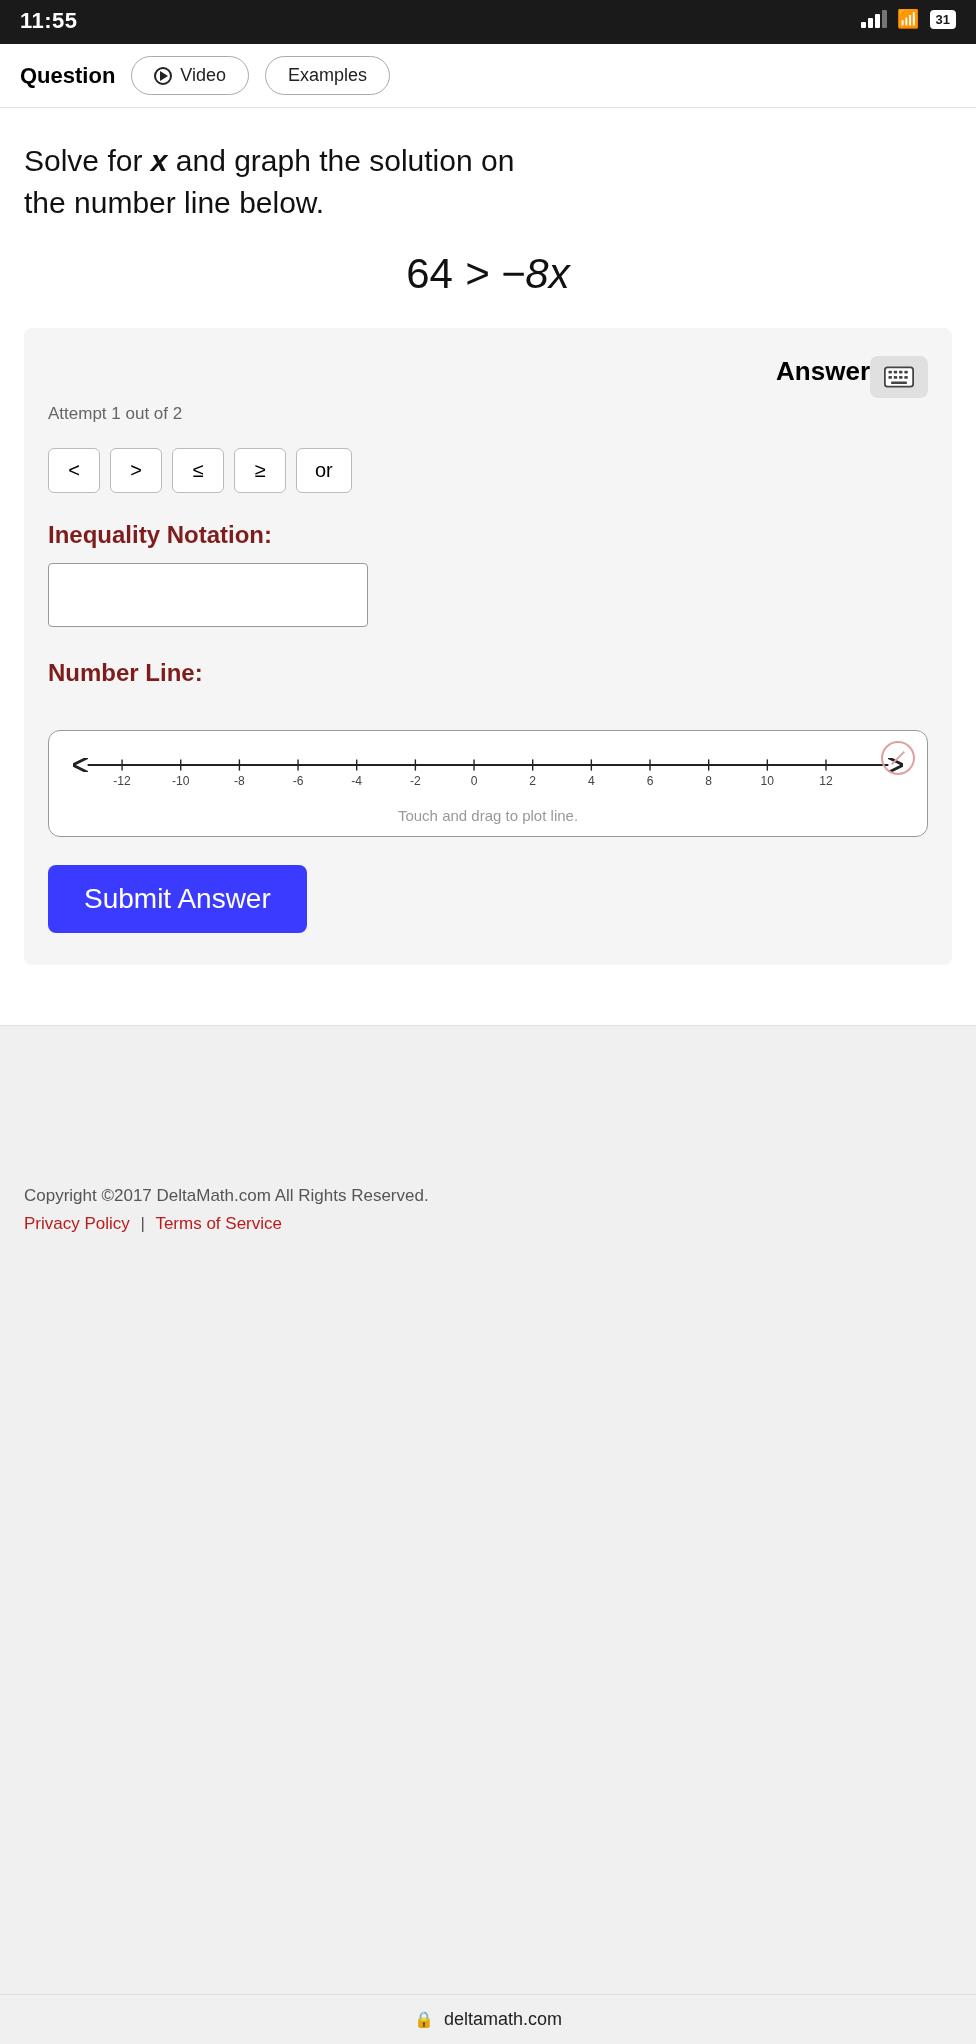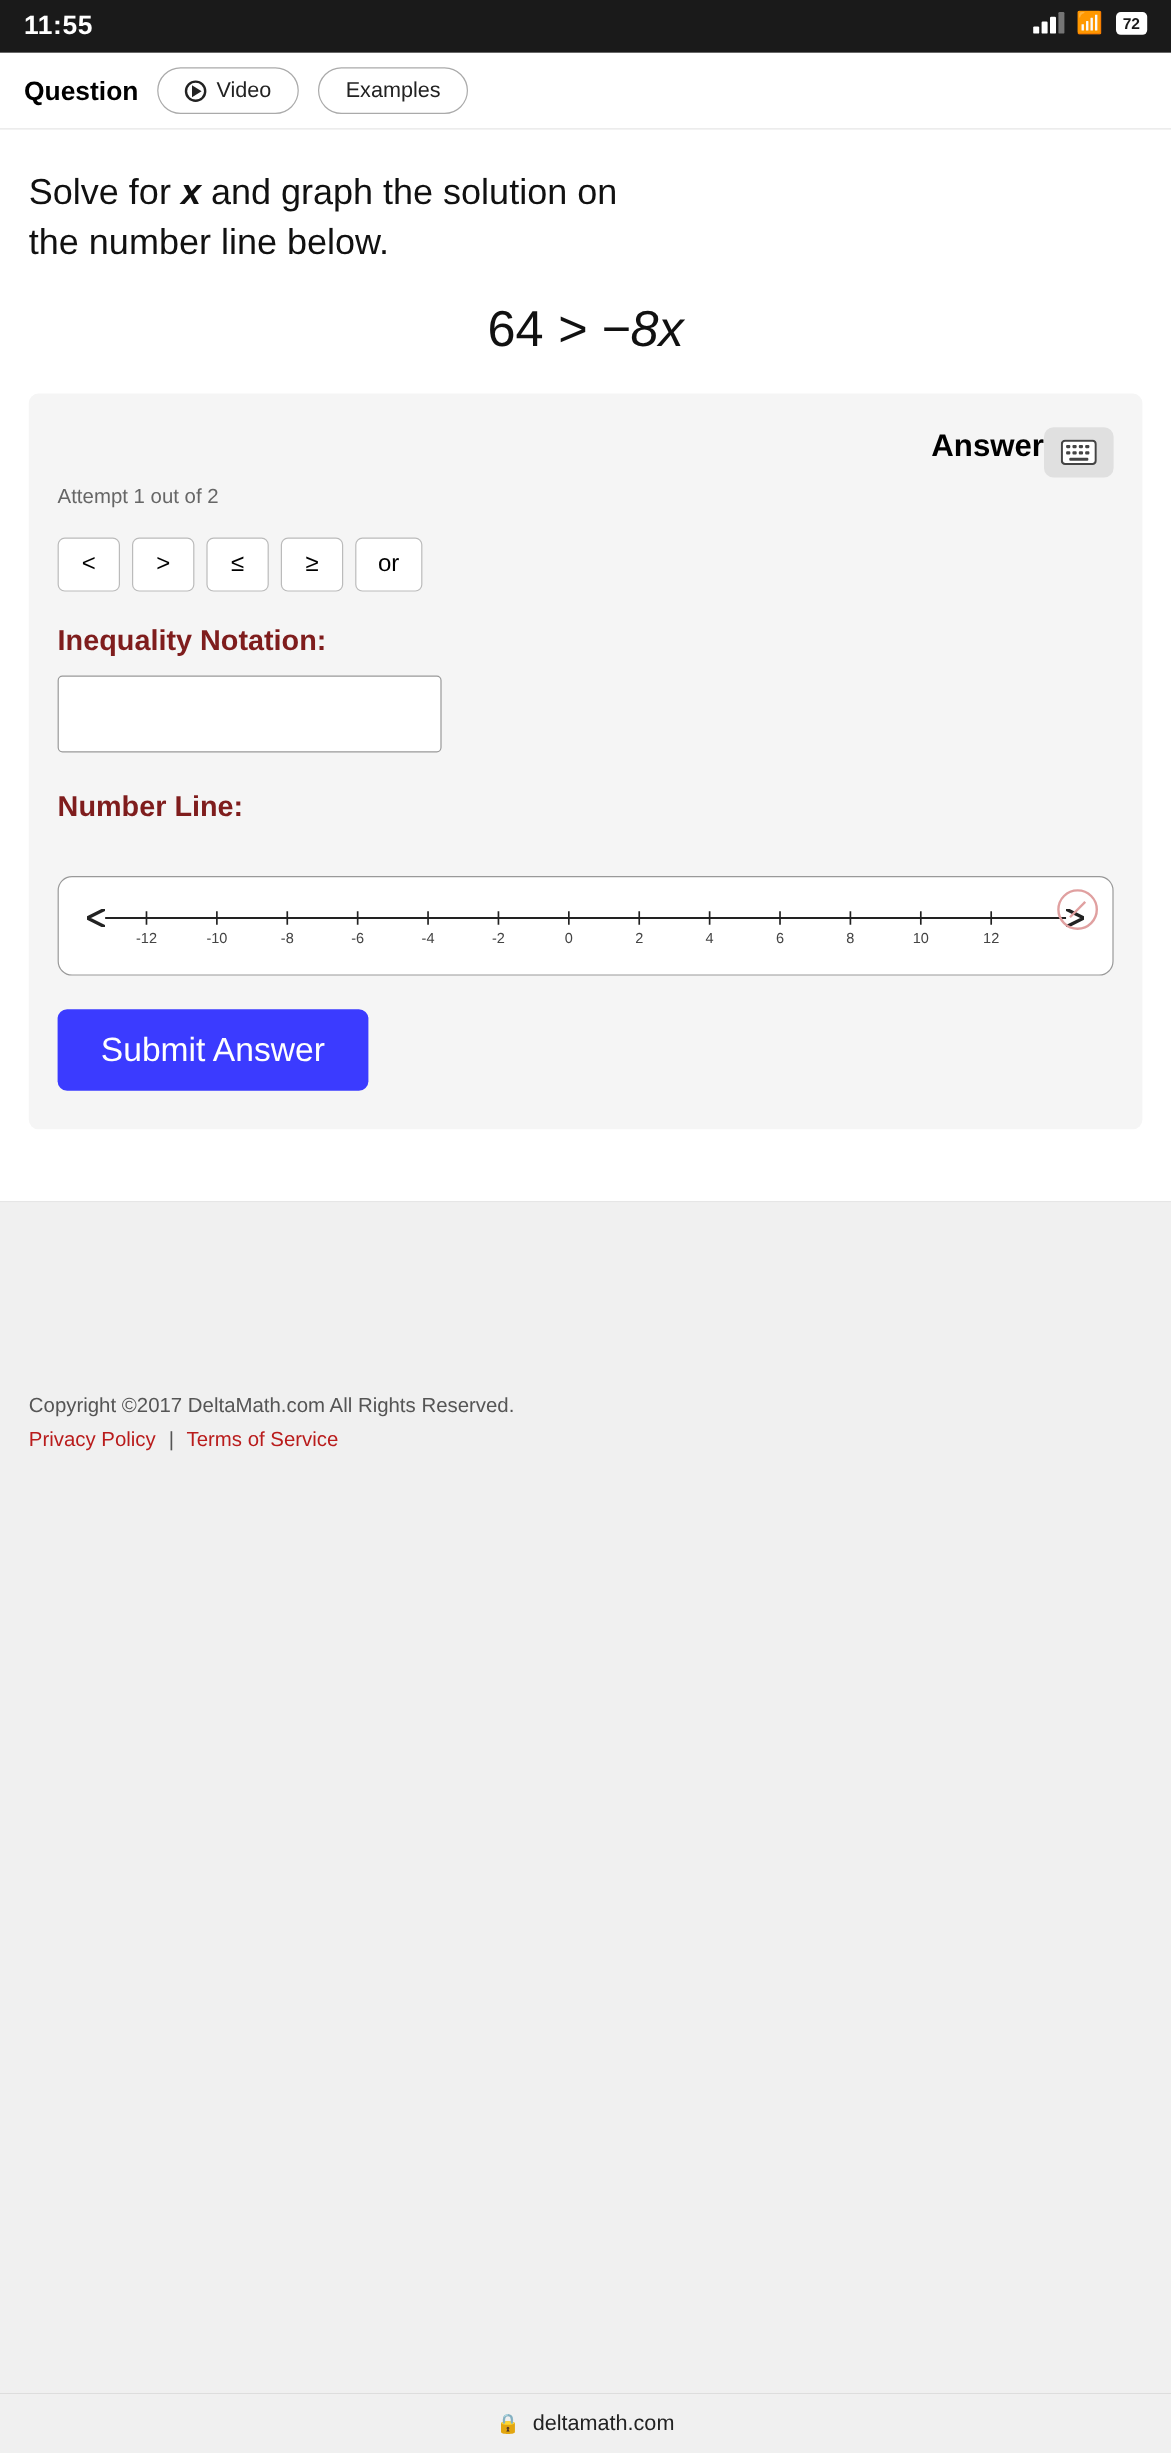--- a/index.html
+++ b/index.html
@@ -320,21 +320,21 @@
 <div class="status-bar">
   <span class="status-time">11:55</span>
   <div class="status-icons">
     <div class="signal-bars">
       <div class="signal-bar" style="height:6px"></div>
       <div class="signal-bar" style="height:10px"></div>
       <div class="signal-bar" style="height:14px"></div>
       <div class="signal-bar" style="height:18px; opacity:0.4"></div>
     </div>
     <span class="wifi-icon">📶</span>
-    <span class="battery-badge">72</span>
+    <span class="battery-badge">31</span>
   </div>
 </div>
 
 <div class="top-nav">
   <span class="nav-title">Question</span>
   <button class="nav-btn">
     <div class="play-icon">
       <div class="play-triangle"></div>
     </div>
     <span>Video</span>
@@ -445,20 +445,21 @@
             <line x1="687" y1="24" x2="687" y2="36" stroke="#222" stroke-width="1.5"></line>
             <text x="687" y="52" text-anchor="middle" font-size="13" fill="#444">8</text>
 
             <line x1="750" y1="24" x2="750" y2="36" stroke="#222" stroke-width="1.5"></line>
             <text x="750" y="52" text-anchor="middle" font-size="13" fill="#444">10</text>
 
             <line x1="813" y1="24" x2="813" y2="36" stroke="#222" stroke-width="1.5"></line>
             <text x="813" y="52" text-anchor="middle" font-size="13" fill="#444">12</text>
           </svg>
         </div>
+        <div class="drag-hint">Touch and drag to plot line.</div>
       </div>
     </div>
 
     
     <button class="submit-btn">
       <span>Submit Answer</span>
     </button>
   </div>
 </div>
 

